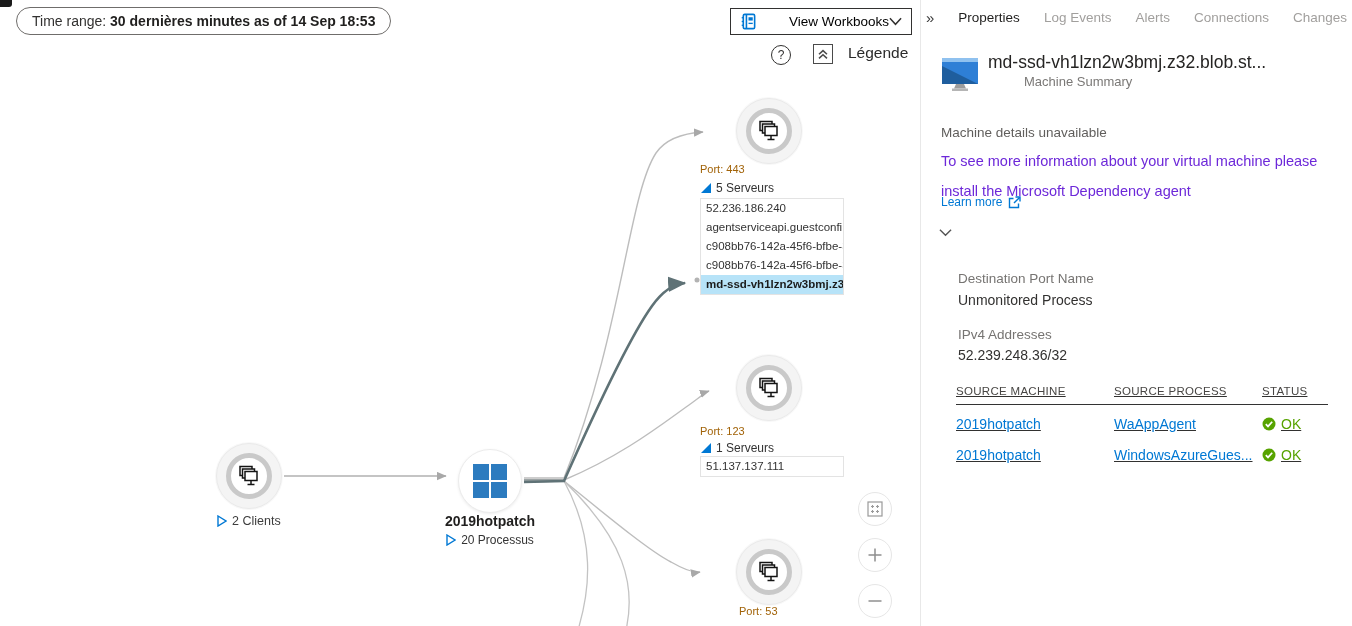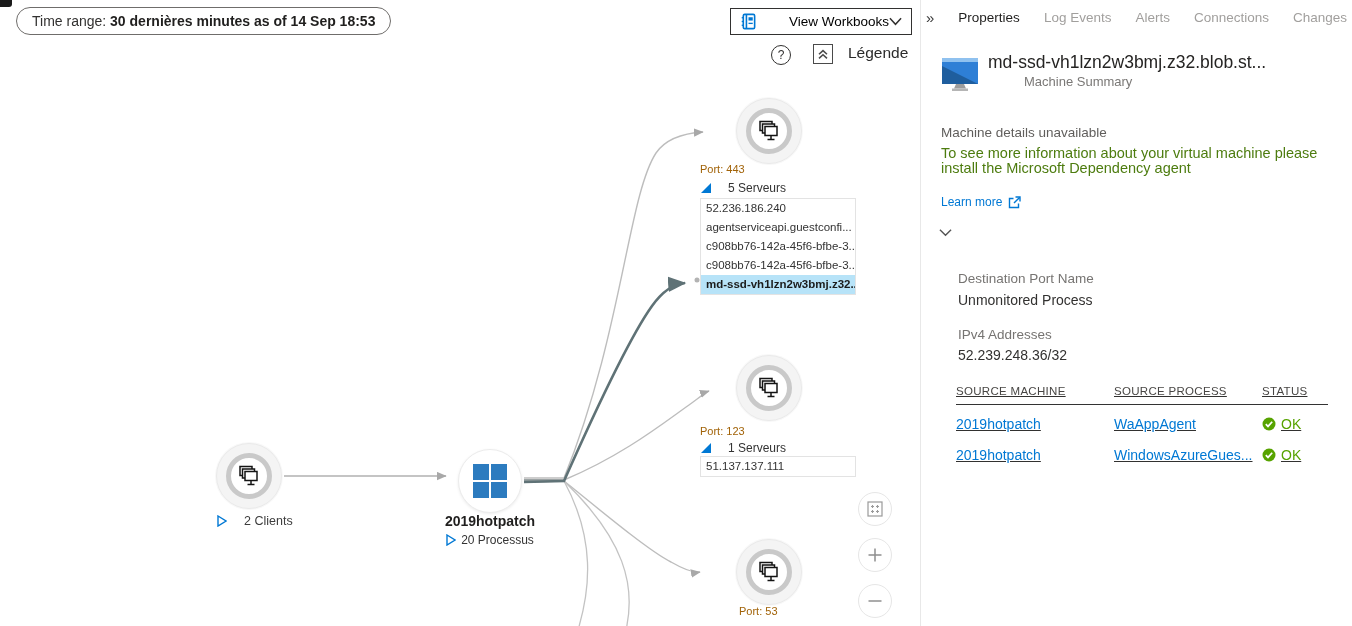--- a/index.html
+++ b/index.html
@@ -27,22 +27,22 @@
   .legend-label { left:848px; top:44px; font-size:15.5px; color:#2b2b2b; }
 
   
   .gnode { width:66px; height:66px; border-radius:50%; background:#f4f4f4; border:1px solid #eaeaea;
     display:flex; align-items:center; justify-content:center; box-shadow:0 0 0 1px #f8f8f8; }
   .ring { width:46px; height:46px; border-radius:50%; border:5px solid #c9c9c9; background:#fff;
     display:flex; align-items:center; justify-content:center; }
   .wnode { width:64px; height:64px; border-radius:50%; background:#fff; border:1px solid #ececec;
     box-shadow:0 1px 3px rgba(0,0,0,.08); display:flex; align-items:center; justify-content:center; }
   .port-label { font-size:11px; color:#a16207; }
-  .count-row { display:flex; align-items:center; gap:17px; font-size:12px; color:#333; }
-  .srv-box { width:156px; background:#fff; border:1px solid #e3e3e3; font-size:11.5px; color:#333; }
+  .count-row { display:flex; align-items:center; gap:5px; font-size:12px; color:#333; }
+  .srv-box { width:144px; background:#fff; border:1px solid #e3e3e3; font-size:11.5px; color:#333; }
   .srv-row { height:19px; line-height:19px; padding-left:5px; white-space:nowrap; overflow:hidden; }
   .srv-row.sel { background:#b7e3f8; font-weight:700; color:#1b1b1b; }
   .machine-name { width:140px; text-align:center; font-weight:700; font-size:14px; color:#201f1e; }
   .proc-row { width:140px; display:flex; justify-content:center; align-items:center; gap:5px;
     font-size:12px; color:#333; }
   .node-label-sm { font-size:12.5px; color:#3d3d3d; }
 
   
   .zbtn { width:34px; height:34px; border-radius:50%; border:1px solid #e6e6e6; background:#fff;
     display:flex; align-items:center; justify-content:center; color:#8f8f8f; font-size:20px; cursor:pointer; }
@@ -50,21 +50,21 @@
   
   .panel { left:920px; top:0; width:432px; height:626px; background:#fff; border-left:1px solid #e8e8e8; }
   .tabs { left:926px; top:9px; display:flex; align-items:center; gap:24px; font-size:13.5px; }
   .tab-collapse { color:#3b3b3b; font-size:15px; cursor:pointer; }
   .tab { color:#a19f9d; cursor:pointer; white-space:nowrap; }
   .tab.active { color:#201f1e; }
   .p-title { left:988px; top:52px; width:358px; font-size:17.5px; color:#252423; white-space:nowrap;
     overflow:hidden; text-overflow:ellipsis; }
   .p-sub { left:988px; top:74px; font-size:13px; color:#7a7876;margin-left:36px; }
   .p-gray { left:941px; top:125px; font-size:13.5px; color:#605e5c; }
-  .p-msg { left:941px; top:146px; width:410px; font-size:14.5px; color:#4d7c0f; line-height:15px; }
+  .p-msg { left:941px; top:146px; width:410px; font-size:14.5px; color:#6d28d9; line-height:30px; }
   .p-link { left:941px; top:195px; display:flex; align-items:center; gap:6px;
     color:#0078d4; font-size:12px; cursor:pointer; }
   .sec-row { left:939px; top:228px; display:flex; align-items:center; gap:10px; cursor:pointer; }
   .sec-head { font-size:17px; font-weight:600; color:#252423; }
   .fld-label { font-size:13.5px; color:#767472; }
   .fld-value { font-size:14px; color:#323130; }
   table.conn { left:956px; top:385px; position:absolute; border-collapse:collapse; width:372px;text-decoration:underline; }
   table.conn th { font-size:11.5px; color:#484644; font-weight:400; text-align:left;
     letter-spacing:.3px; padding:0 0 7px 0; border-bottom:1.5px solid #333; }
   table.conn td { font-size:14px; padding:11px 0 4px 0; }

